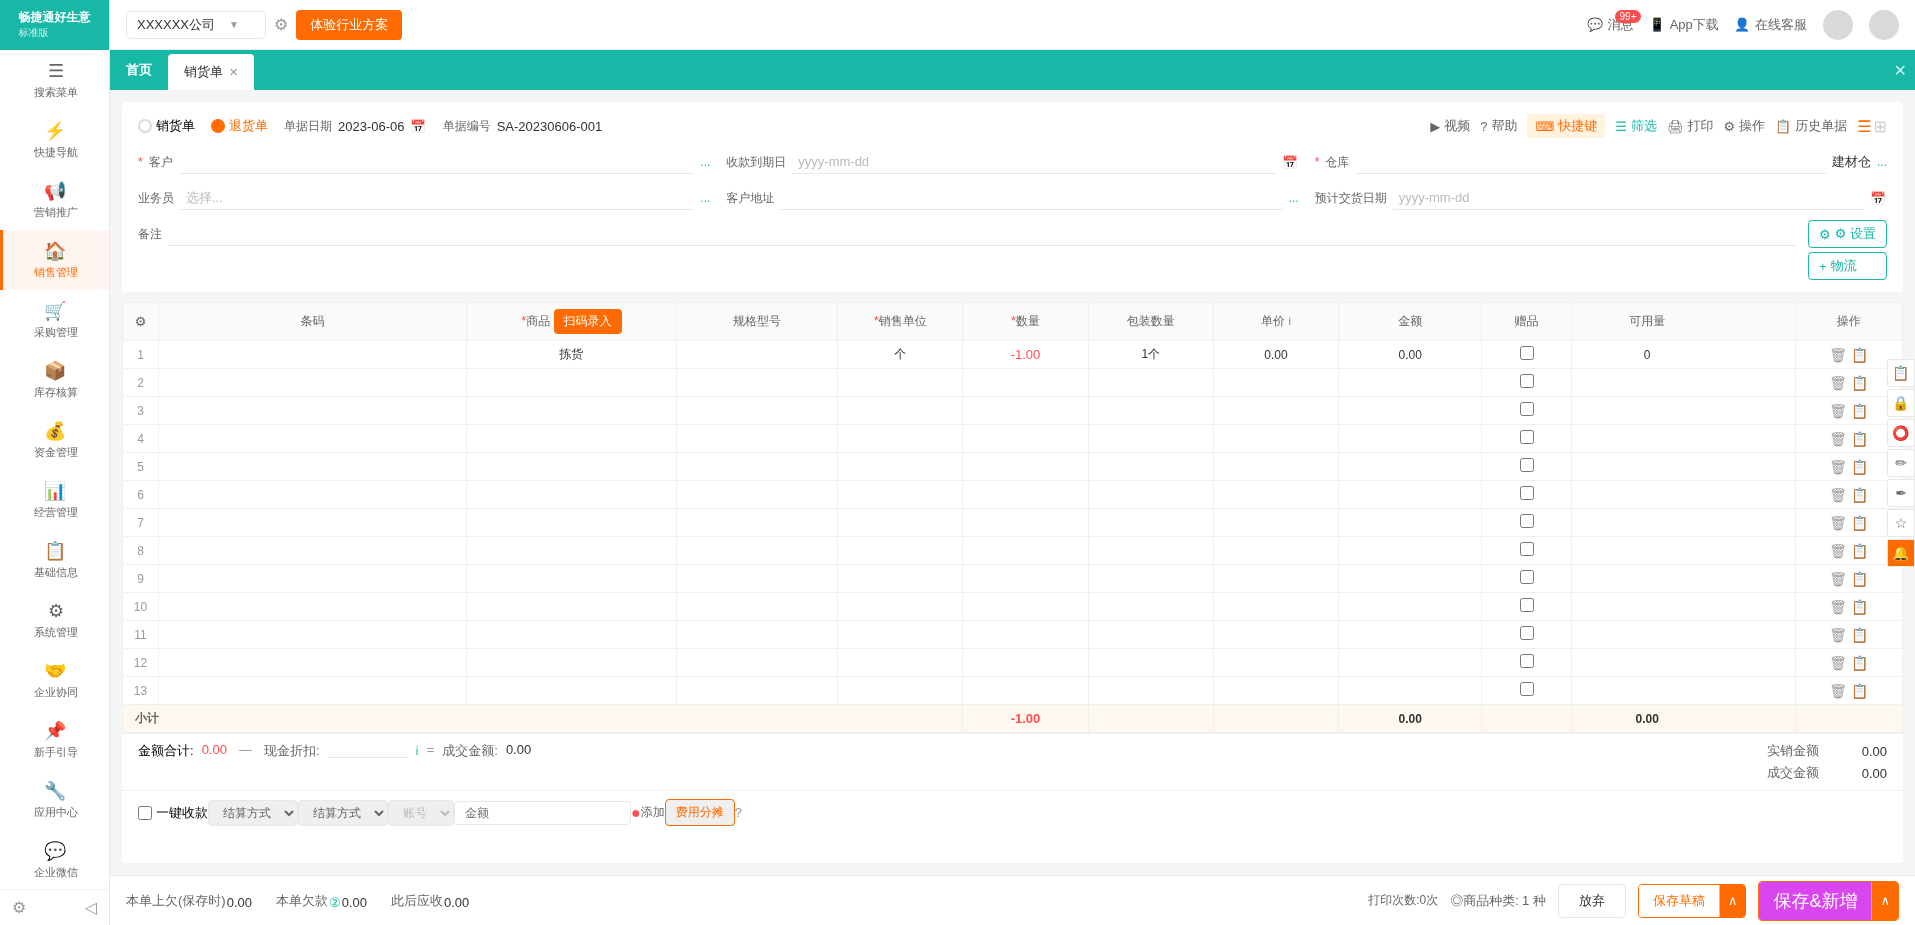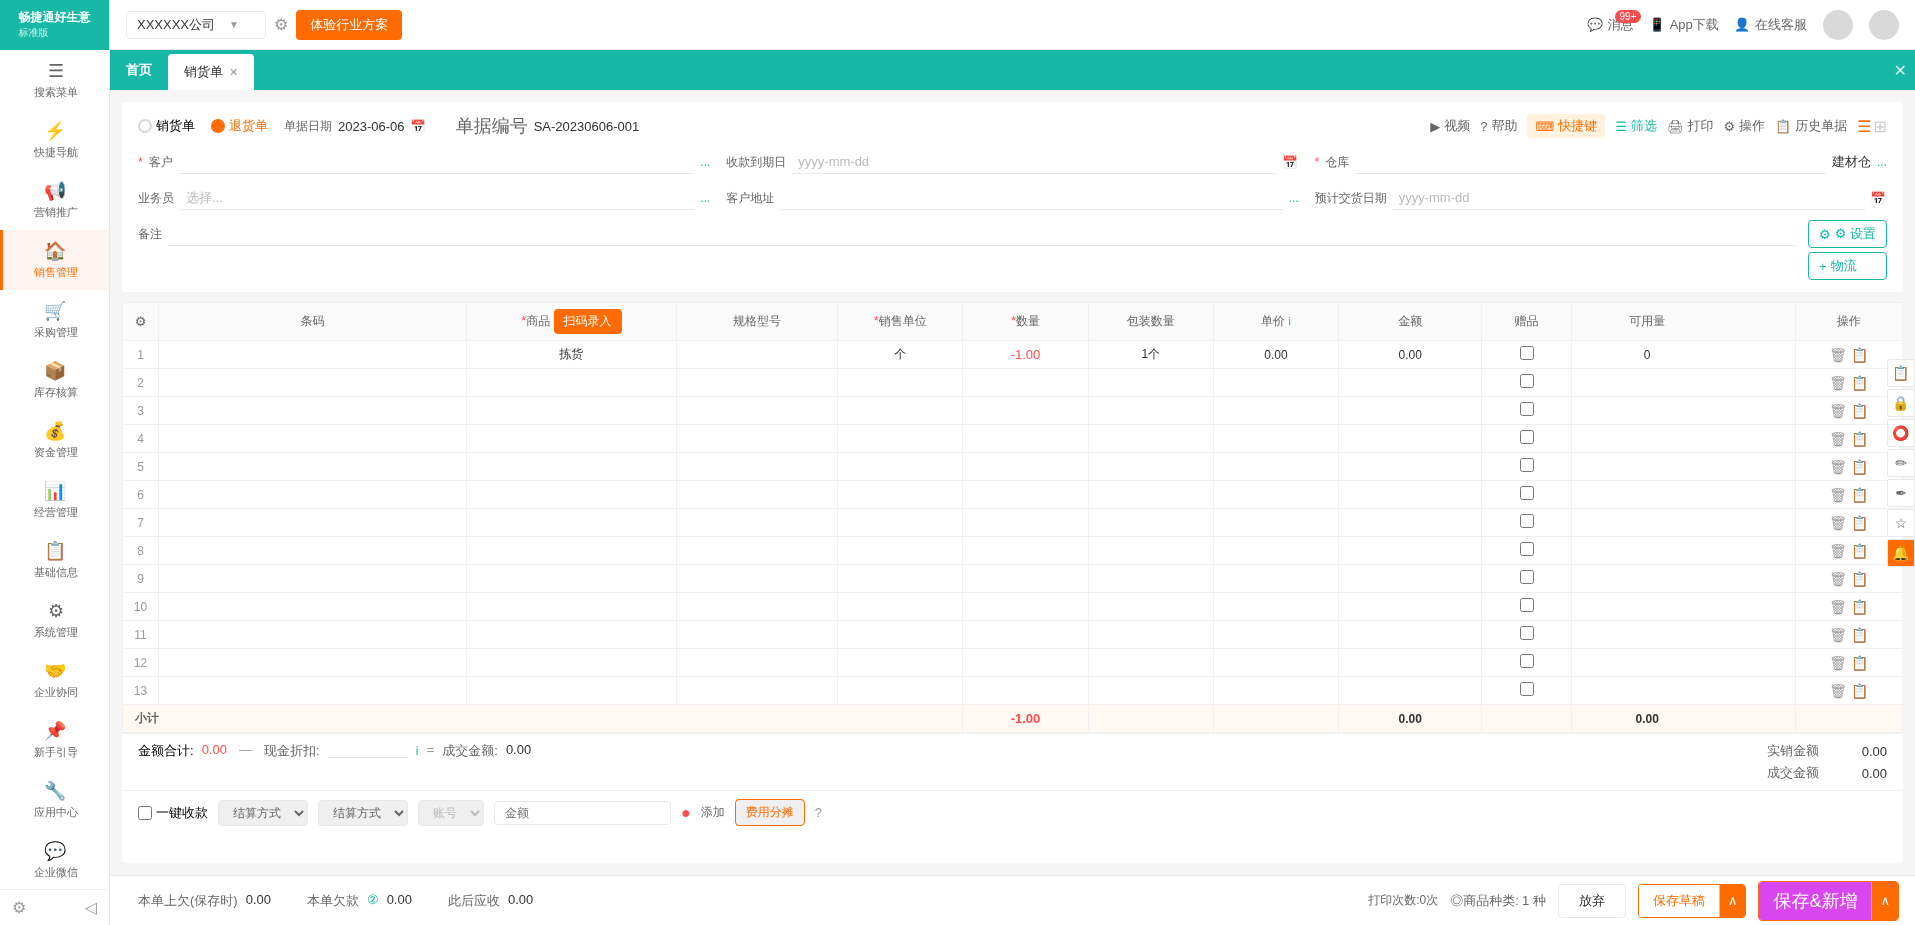--- a/index.html
+++ b/index.html
@@ -76,33 +76,33 @@
 
     
     .summary-bar { padding: 8px 16px; background: #fff; border-top: 1px solid #f0f0f0; display: flex; align-items: flex-start; gap: 8px; font-size: 13px; }
     .summary-amount { color: #ff4d4f; font-weight: 500; }
     .summary-eq { color: #999; }
     .cash-discount { color: #666; }
     .deal-amount { color: #333; font-weight: 500; }
     .info-icon { color: #17b8a6; cursor: pointer; font-size: 12px; }
 
     
-    .payment-bar { padding: 8px 16px; background: #fff; border-top: 1px solid #f0f0f0; display: flex; align-items: center; gap: 10px; }
+    .payment-bar { padding: 8px 16px; background: #fff; border-top: 1px solid #f0f0f0; display: flex; align-items: center; }
     .one-click-pay { display: flex; align-items: center; gap: 4px; cursor: pointer; }
     .pay-method { border: 1px solid #e8e8e8; border-radius: 4px; padding: 4px 10px; cursor: pointer; color: #666; font-size: 12px; }
     .pay-account { border: 1px solid #e8e8e8; border-radius: 4px; padding: 4px 10px; cursor: pointer; color: #bbb; font-size: 12px; }
     .pay-amount { border: 1px solid #e8e8e8; border-radius: 4px; padding: 4px 10px; color: #bbb; font-size: 12px; min-width: 60px; }
     .add-btn { color: #ff4d4f; cursor: pointer; font-size: 16px; }
     .expense-btn { border: 1px solid #ff6b00; color: #ff6b00; border-radius: 4px; padding: 4px 10px; cursor: pointer; font-size: 12px; }
     .help-icon { color: #999; cursor: pointer; }
 
     
     #statusbar { height: 50px; background: #fff; border-top: 1px solid #e8e8e8; display: flex; align-items: center; justify-content: space-between; padding: 0 16px; }
     .status-left { display: flex; align-items: center; gap: 24px; font-size: 12px; color: #666; }
-    .status-item { display: flex; align-items: flex-start; gap: 8px; margin-left: 12px; }
+    .status-item { display: flex; align-items: flex-end; gap: 1px; }
     .status-value { color: #333; font-weight: 500; }
     .status-right { display: flex; align-items: center; gap: 12px; }
     .print-info { font-size: 12px; color: #666; }
     .product-type { font-size: 12px; color: #666; }
     .discard-btn { border: 1px solid #e8e8e8; background: #fff; color: #333; border-radius: 4px; padding: 7px 20px; cursor: pointer; font-size: 13px; }
 
     
     .side-float { position: fixed; right: 0; top: 50%; transform: translateY(-50%); display: flex; flex-direction: column; gap: 2px; z-index: 100; }
     .side-float-btn { width: 28px; height: 28px; background: #fff; border: 1px solid #e8e8e8; display: flex; align-items: center; justify-content: center; cursor: pointer; color: #666; font-size: 14px; border-radius: 2px 0 0 2px; }
     .side-float-btn.active-float { background: #ff6b00; color: #fff; }
@@ -255,21 +255,21 @@
             <label class="radio-item">
               <div class="radio-circle active"></div>
               <span style="color:#ff6b00;">退货单</span>
             </label>
           </div>
 
           <div style="display:flex; align-items:center; gap:6px;">
             <span style="color:#666; font-size:12px;">单据日期</span>
             <span style="color:#333; font-weight:500;">2023-06-06</span>
             <span style="color:#17b8a6; cursor:pointer;">📅</span>
-            <span style="color:#666; font-size:18px; margin-left:23px;">单据编号</span>
+            <span style="color:#666; font-size:12px; margin-left:10px;">单据编号</span>
             <span style="color:#333; font-weight:500;">SA-20230606-001</span>
           </div>
         </div>
 
         <div style="display:flex; align-items:center; gap:10px;">
           <div class="action-btn">
             <span>▶</span>
             <span>视频</span>
           </div>
           <div class="action-btn">

